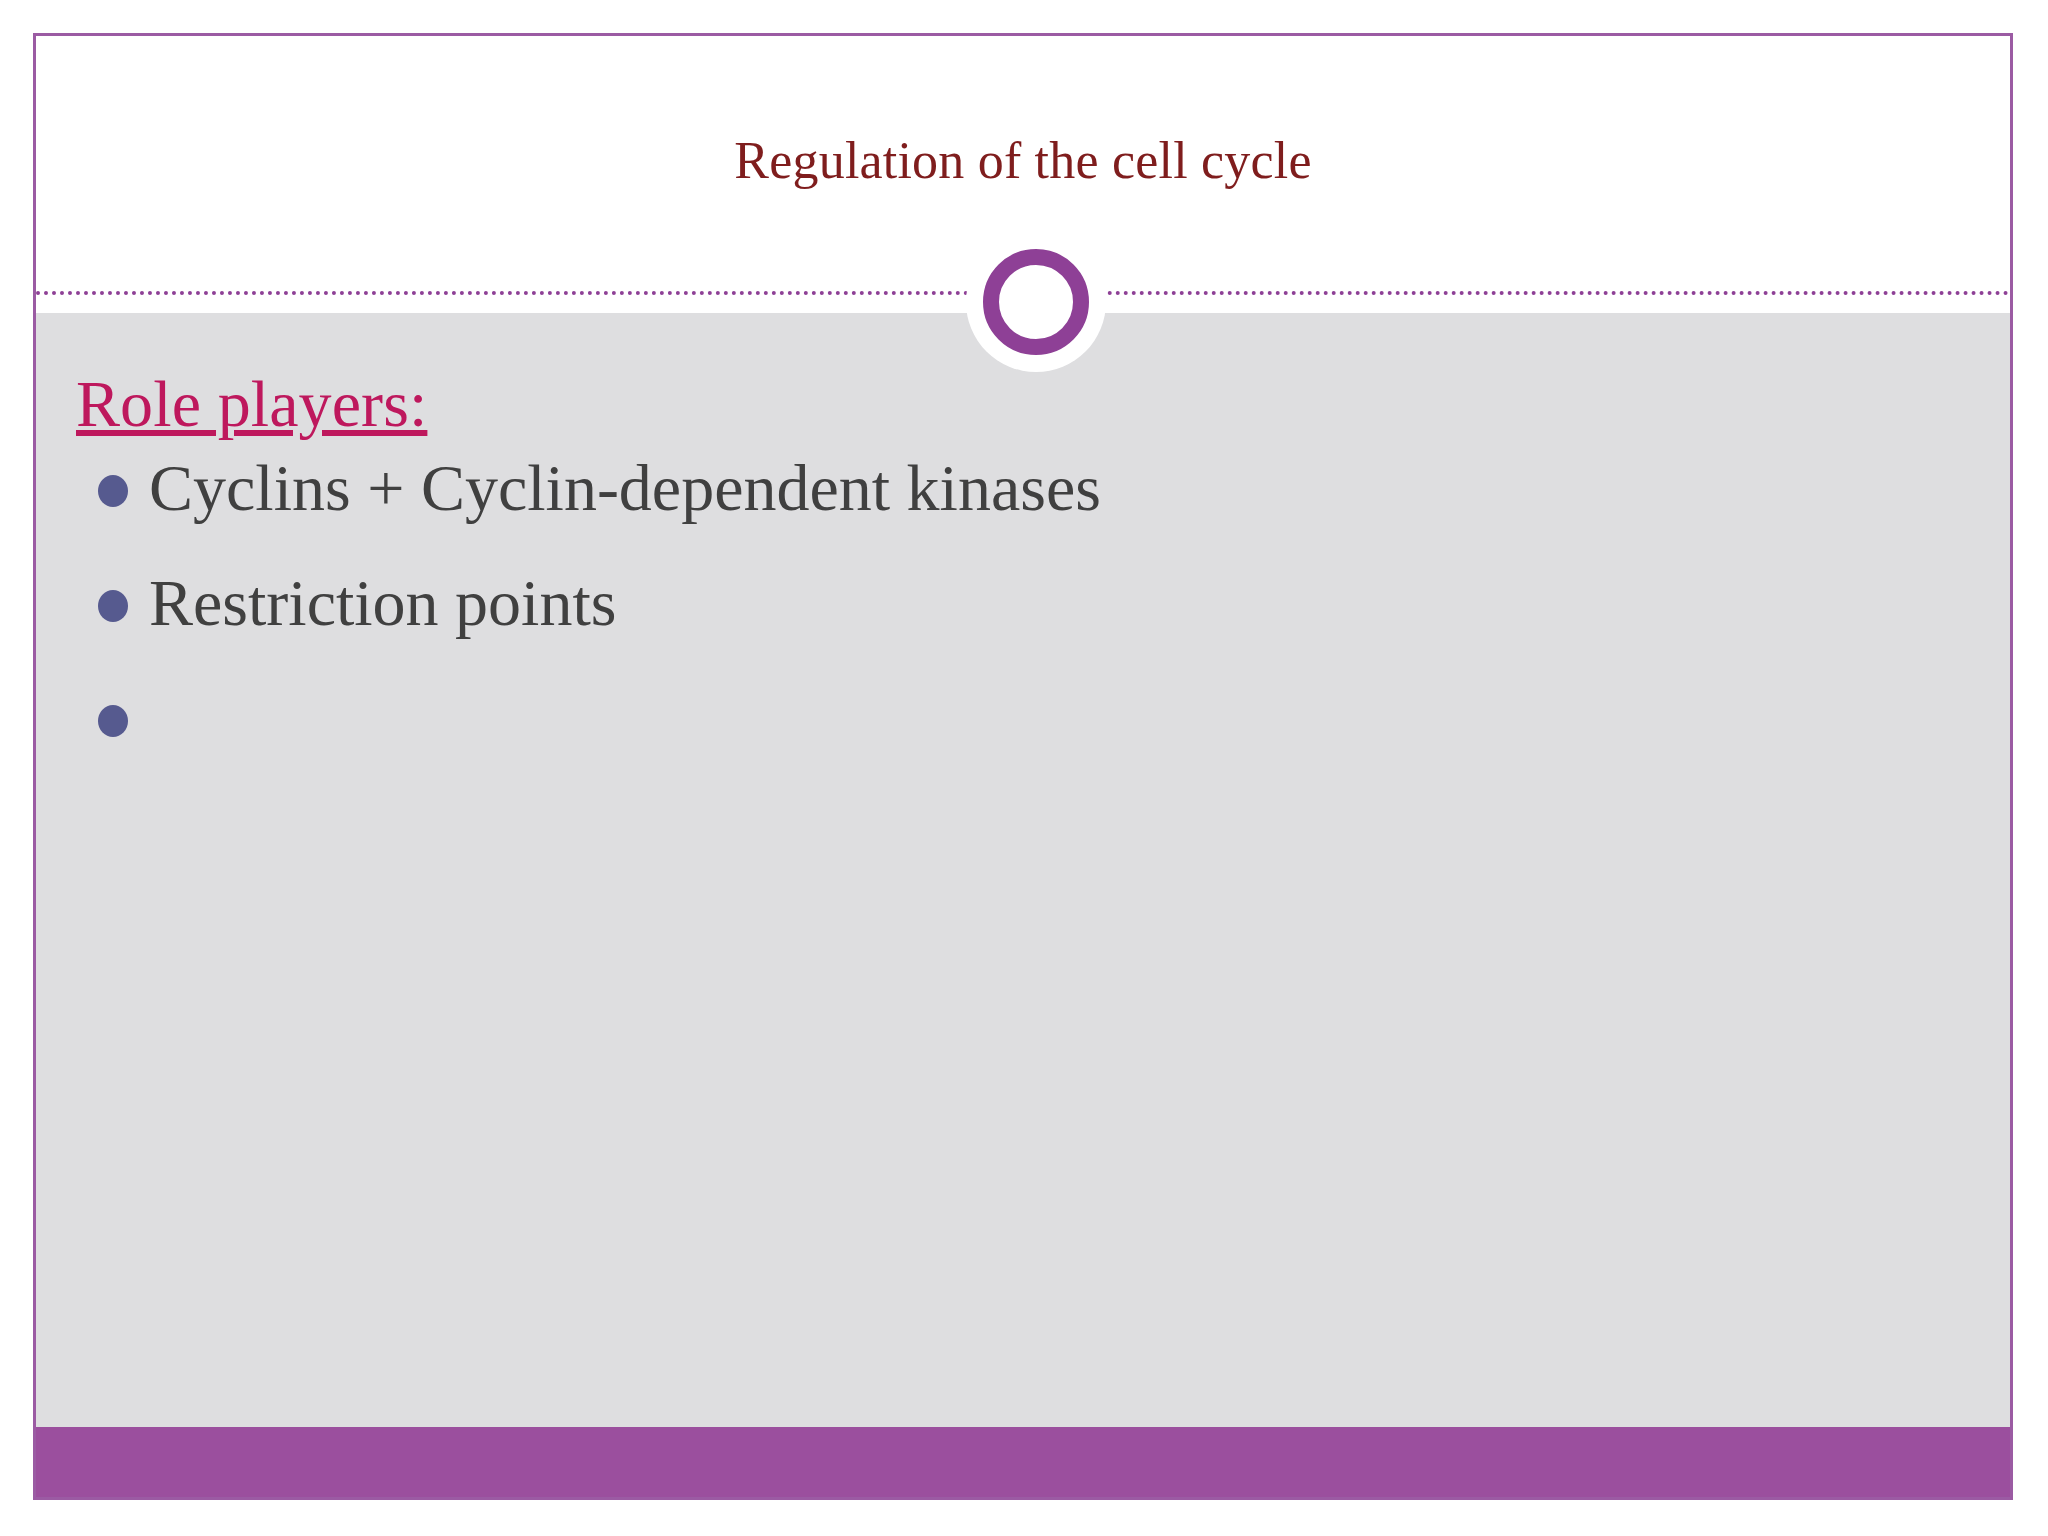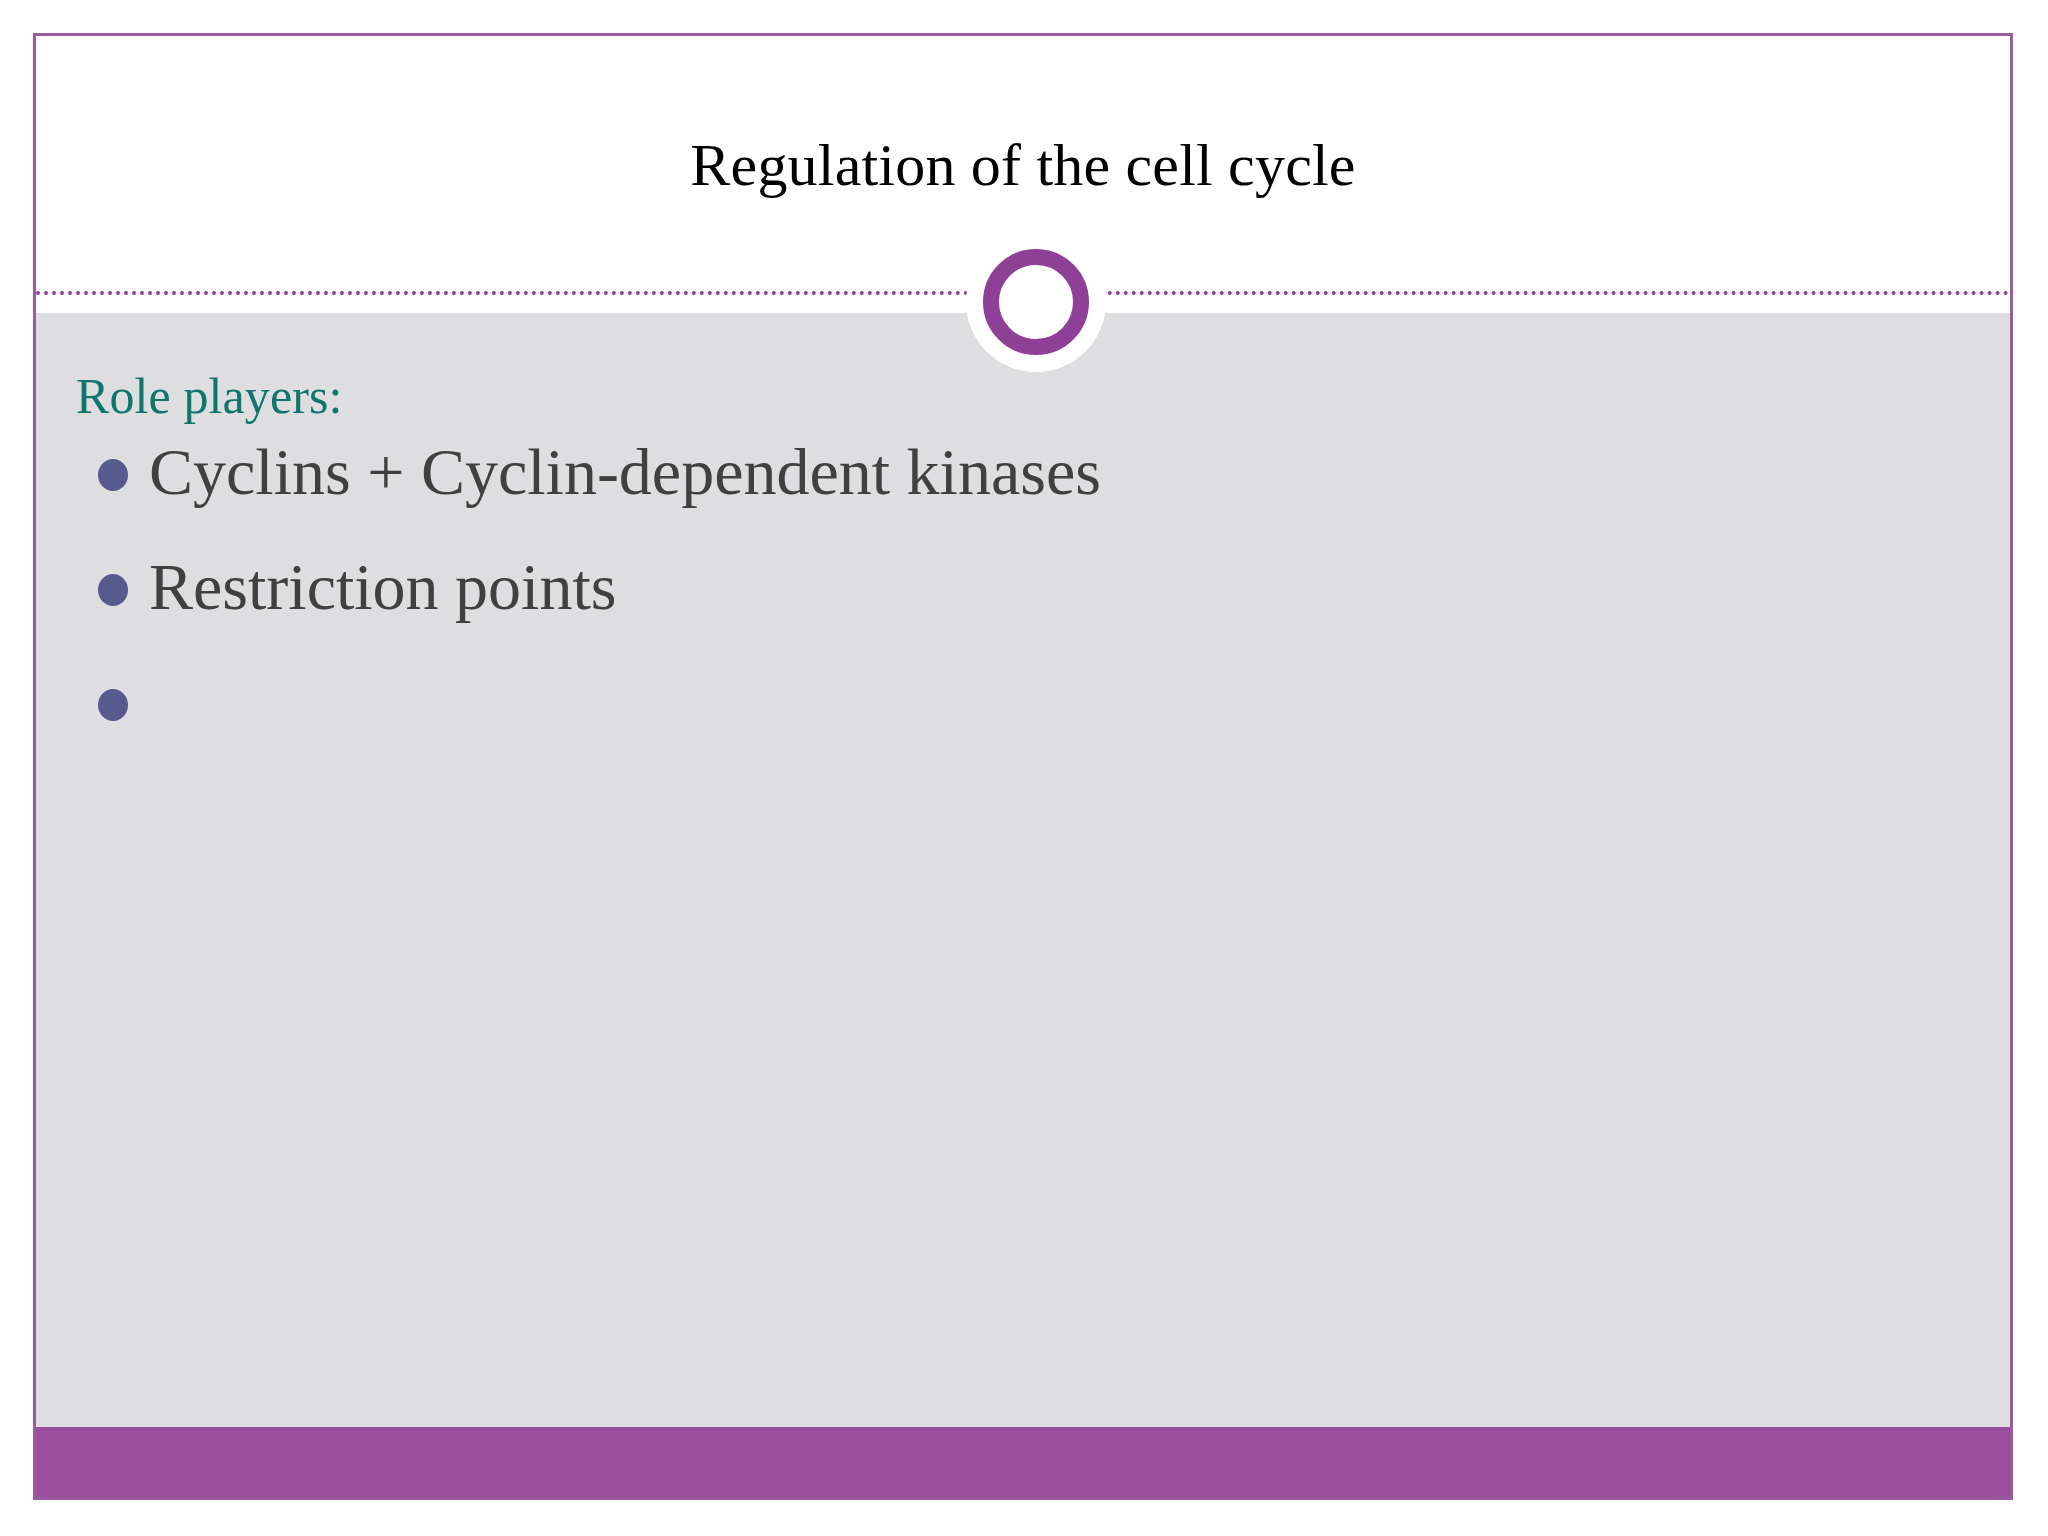--- a/index.html
+++ b/index.html
@@ -36,23 +36,23 @@
     height: 277px;
     background: #ffffff;
   }
 
   #slide-title {
     position: absolute;
     left: 0;
     top: 98px;
     width: 100%;
     text-align: center;
-    font-size: 60px;
+    font-size: 52px;
     line-height: 1.05;
-    color: #000000;
+    color: #7f1d1d;
     letter-spacing: 0.2px;
     white-space: nowrap;
   }
 
   
   #divider {
     position: absolute;
     left: 0;
     top: 255px;
     width: 100%;
@@ -103,25 +103,26 @@
   
   #body-text {
     position: absolute;
     left: 40px;
     top: 58px;
     right: 60px;
     color: #0a0a0a;
   }
 
   #lead-line {
-    font-size: 50px;
+    font-size: 66px;
     line-height: 1.0;
     margin: 0 0 18px 0;
-    color: #0f766e;
+    color: #be185d;
     letter-spacing: 0.1px;
+    text-decoration: underline;
   }
 
   ul#bullet-list {
     list-style: none;
     margin: 0;
     padding: 0;
   }
 
   li.bullet-item {
     display: block;

